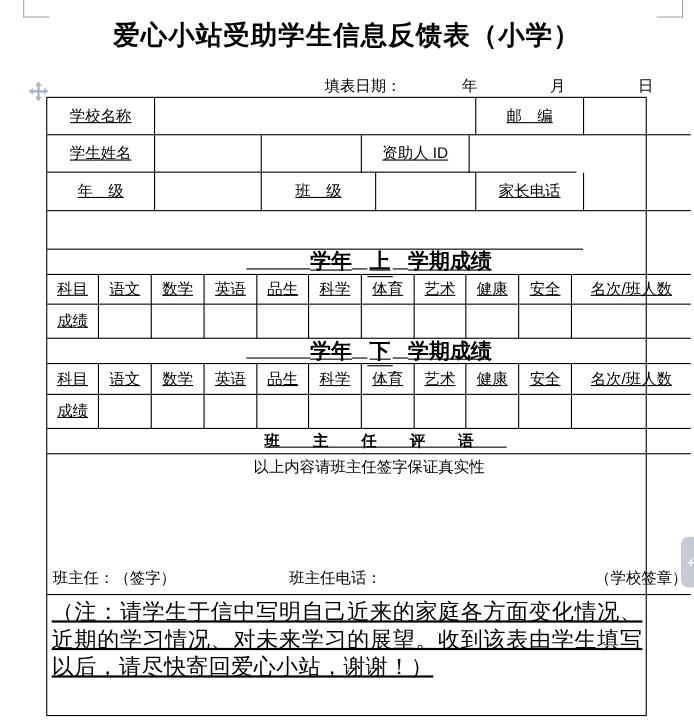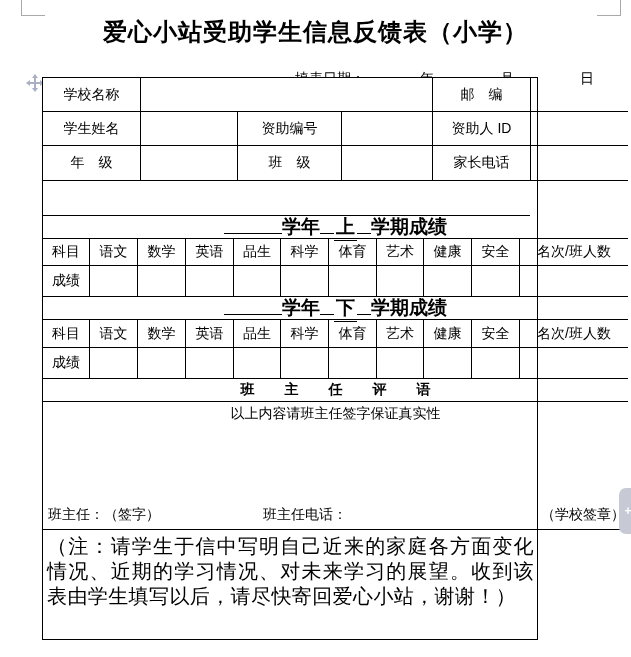--- a/index.html
+++ b/index.html
@@ -26,21 +26,21 @@
   .corner.tr { left:597px; border-right:1px solid #a9a9a9; border-bottom:1px solid #a9a9a9; }
 
   
   .move-handle { position:absolute; left:26px; top:74px; width:18px; height:18px; cursor:move; }
 
   
   .float-btn { position:absolute; left:619px; top:488px; width:18px; height:46px;
                background:#c7c9d5; border-radius:7px; color:#fff; font-size:12px; font-weight:bold;
                display:flex; align-items:center; justify-content:center; }
 
-  .ftable { position:absolute; left:42px; top:77px; width:496px; border:1px solid #000; background:#fff; }
+  .ftable { position:absolute; left:42px; top:88px; width:546px; border:1px solid #000; background:#fff;text-decoration:underline; }
   .row { display:flex; width:585px; }
   .cell { border-right:1px solid #000; border-bottom:1px solid #000;
           display:flex; align-items:center; justify-content:center;
           font-size:14px; overflow:hidden; white-space:nowrap; }
   .cell.last { border-right:none; }
   .fullrow { border-bottom:1px solid #000; width:585px; }
 
   .sem-header { height:23px; display:flex; align-items:center; justify-content:center;
                 font-weight:bold; font-size:19px; }
   .uline { display:inline-block; border-bottom:1px solid #000; height:14px; }
@@ -95,21 +95,20 @@
     <div class="row" style="height:34px;">
       <div class="cell" style="width:98px;">学校名称</div>
       <div class="cell" style="width:292px;"></div>
       <div class="cell" style="width:98px;">邮　编</div>
       <div class="cell last" style="width:97px;"></div>
     </div>
 
     <div class="row" style="height:34px;">
       <div class="cell" style="width:98px;">学生姓名</div>
       <div class="cell" style="width:97px;"></div>
-      <div class="cell" style="width:104px;">资助编号</div>
       <div class="cell" style="width:91px;"></div>
       <div class="cell" style="width:98px;">资助人 ID</div>
       <div class="cell last" style="width:97px;"></div>
     </div>
 
     <div class="row" style="height:35px;text-align:center;">
       <div class="cell" style="width:98px;">年　级</div>
       <div class="cell" style="width:97px;"></div>
       <div class="cell" style="width:104px;">班　级</div>
       <div class="cell" style="width:91px;"></div>

